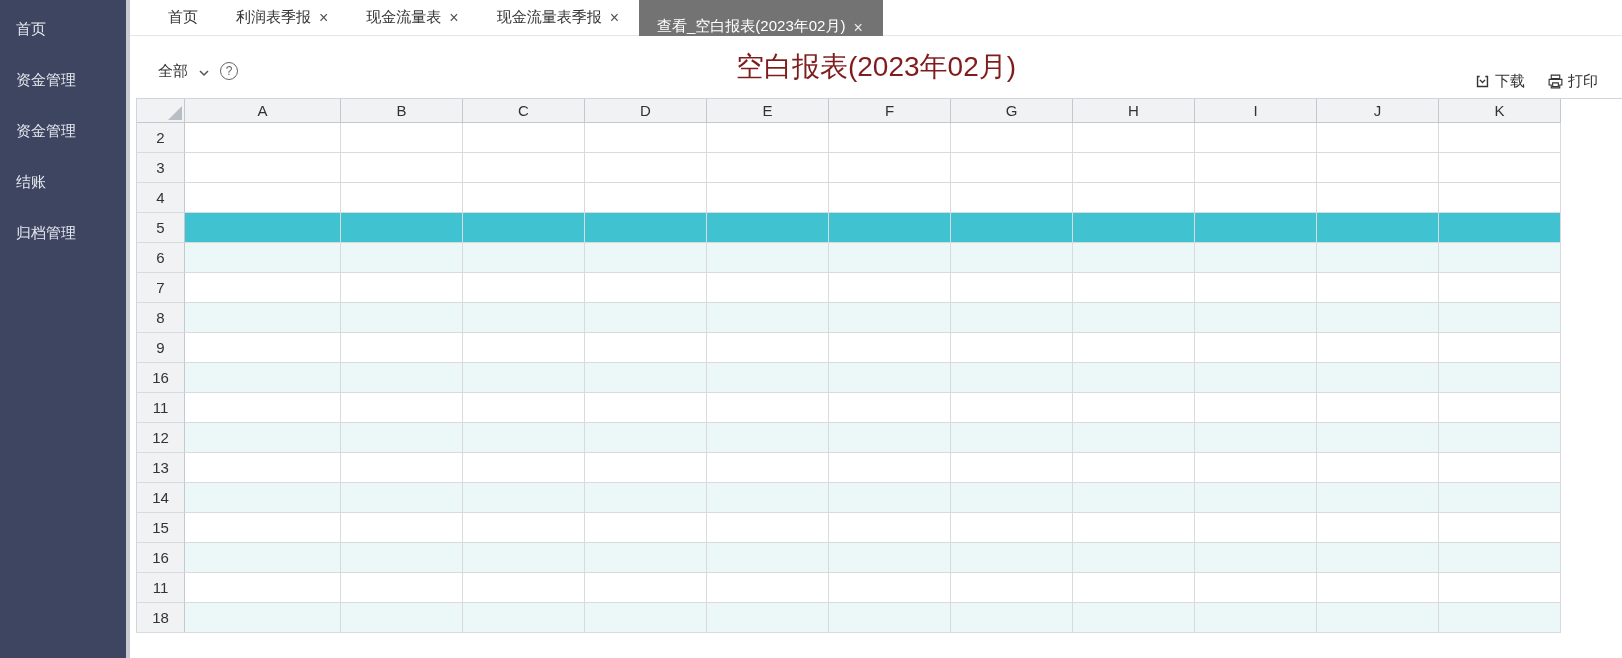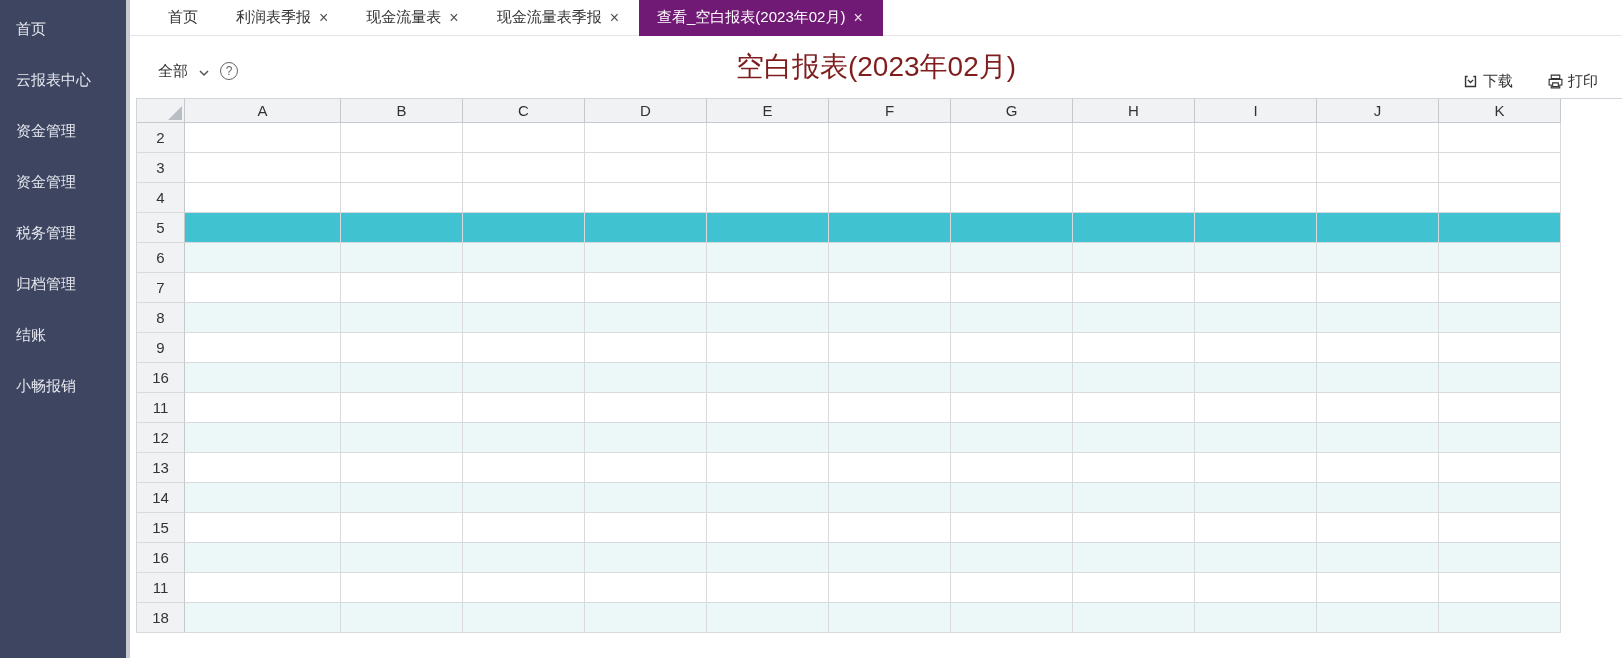--- a/index.html
+++ b/index.html
@@ -53,22 +53,23 @@
     display: flex;
     align-items: center;
     height: 36px;
     padding: 0 20px 0 18px;
     font-size: 15px;
     color: #333;
     cursor: pointer;
     gap: 8px;
   }
   .tab.active {
-    background: #701a75;
+    background: #737373;
     color: #fff;
+    align-items: flex-end;
   }
   .tab-close {
     font-size: 16px;
     line-height: 1;
     cursor: pointer;
     opacity: 0.85;
   }
 
   
   .toolbar {
@@ -105,21 +106,21 @@
   .page-title {
     position: absolute;
     left: 50%;
     transform: translateX(-50%);
     font-size: 28px;
     color: #7f1d1d;
   }
   .toolbar-actions {
     margin-left: auto;
     display: flex;
-    gap: 34px;
+    gap: 22px;
     align-items: center;
     color: #333;
     font-size: 15px;
     margin-top: 28px;
   }
   .action-btn {
     display: inline-flex;
     align-items: center;
     gap: 4px;
     cursor: pointer;
@@ -179,27 +180,24 @@
     background: #fff;
   }
   .cell.alt { background: #ecf7f8; }
   .cell.hlrow { background: #40c2d0; }
 </style>
 </head>
 <body>
 
 <div class="sidebar" id="sidebar">
     <div class="sidebar-item">首页</div>
-    <div class="sidebar-item">云报表中心</div>
     <div class="sidebar-item">资金管理</div>
     <div class="sidebar-item">资金管理</div>
-    <div class="sidebar-item">税务管理</div>
+    <div class="sidebar-item">结账</div>
     <div class="sidebar-item">归档管理</div>
-    <div class="sidebar-item">结账</div>
-    <div class="sidebar-item">小畅报销</div>
   </div>
 
 <div class="main">
 
   <div class="tabs-bar" id="tabs-bar">
       <div class="tab">
         <span>首页</span>
       </div>
       <div class="tab">
         <span>利润表季报</span>

